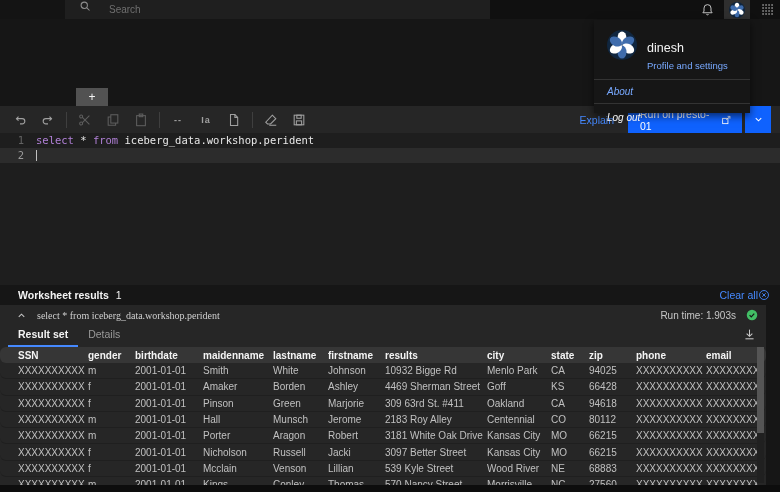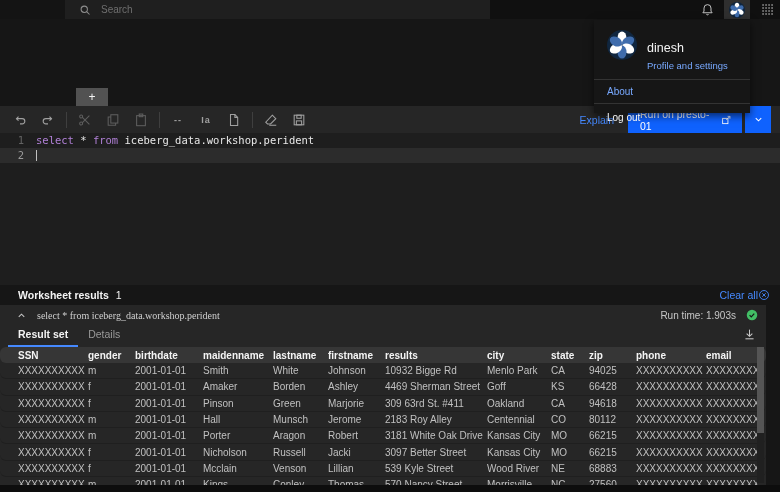--- a/index.html
+++ b/index.html
@@ -3,35 +3,35 @@
 <meta charset="utf-8">
 <style>
   html,body{margin:0;padding:0;background:#000;}
   .app{position:relative;width:780px;height:492px;background:#161616;overflow:hidden;
        font-family:"Liberation Sans",sans-serif;color:#f4f4f4;}
   svg{display:block;}
 
   
   .hdr{position:absolute;top:0;left:0;width:780px;height:19px;background:#101010;display:flex;align-items:stretch;}
   .hdr-logo{width:65px;height:19px;background:#141414;}
-  .hdr-search{width:425px;height:19px;background:#1f1f1f;display:flex;align-items:center;gap:8px;padding-left:14px;box-sizing:border-box;}
+  .hdr-search{width:425px;height:19px;background:#1f1f1f;display:flex;gap:16px;padding-left:14px;box-sizing:border-box;}
   .hdr-search svg{color:#8d8d8d;}
   .hdr-search input{background:transparent;border:none;outline:none;color:#c6c6c6;font-size:10px;width:300px;font-family:"Liberation Sans",sans-serif;}
   .hdr-search input::placeholder{color:#6f6f6f;}
   .hdr-right{flex:1;display:flex;justify-content:flex-end;align-items:center;}
   .hdr-btn{width:26px;height:19px;display:flex;align-items:center;justify-content:center;color:#c6c6c6;cursor:pointer;}
   .hdr-btn.active{background:#2f2f2f;}
 
   
   .umenu{position:absolute;top:20px;left:594px;width:156px;height:93px;background:#161616;z-index:50;
          box-shadow:0 3px 8px rgba(0,0,0,.6);font-size:10px;}
   .umenu-top{display:flex;align-items:flex-start;gap:10px;padding:10px 0 8px 13px;border-bottom:1px solid #333;}
   .uname{font-size:12.5px;color:#f4f4f4;margin-top:11px;}
   .ulink{color:#78a9ff;font-size:9.5px;margin-top:5px;cursor:pointer;}
-  .uitem{padding:6px 13px;color:#78a9ff;cursor:pointer;}
+  .uitem{padding:6px 13px;color:#78a9ff;cursor:pointer;font-style:italic;}
   .uitem.plain{color:#f4f4f4;border-top:1px solid #333;padding-top:8px;}
 
   
   .tabrow{position:absolute;top:88px;left:0;width:780px;height:18px;background:#161616;}
   .etab{position:absolute;left:8px;top:0;width:68px;height:18px;background:#242424;border-top:2px solid #4589ff;
         box-sizing:border-box;display:flex;align-items:center;gap:5px;padding-left:9px;cursor:pointer;margin-top:25px;}
   .etab-label{font-size:9.5px;font-weight:bold;color:#f4f4f4;}
   .etab-dot{width:5px;height:5px;border-radius:50%;background:#4589ff;}
   .newtab{position:absolute;left:76px;top:0;width:32px;height:18px;background:#525252;color:#f4f4f4;
           display:flex;align-items:center;justify-content:center;font-size:12px;cursor:pointer;}

